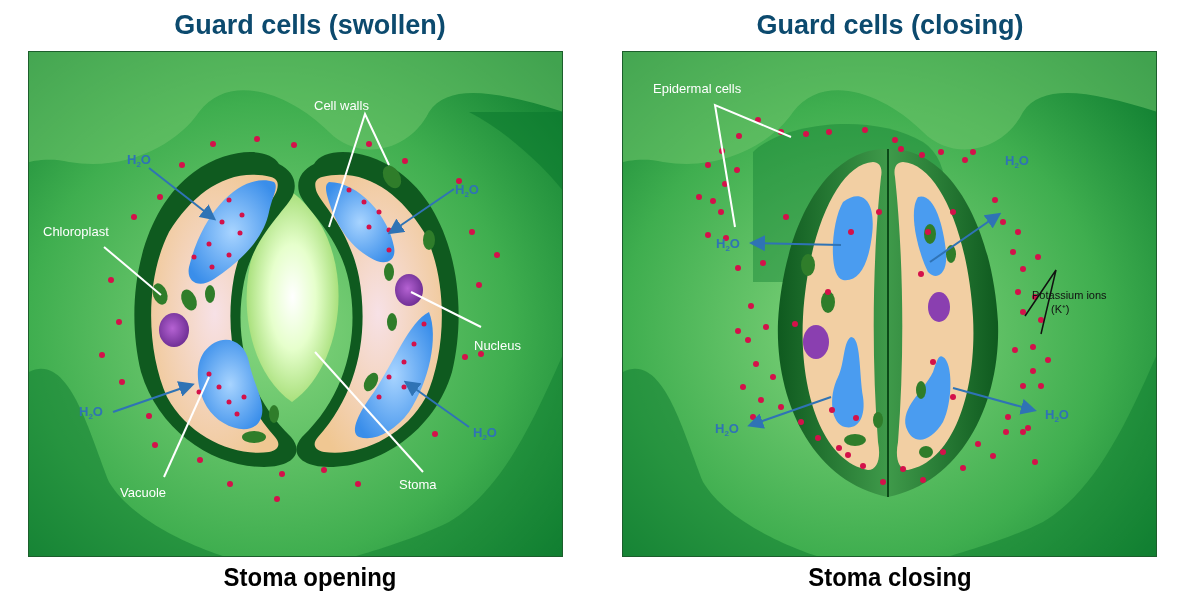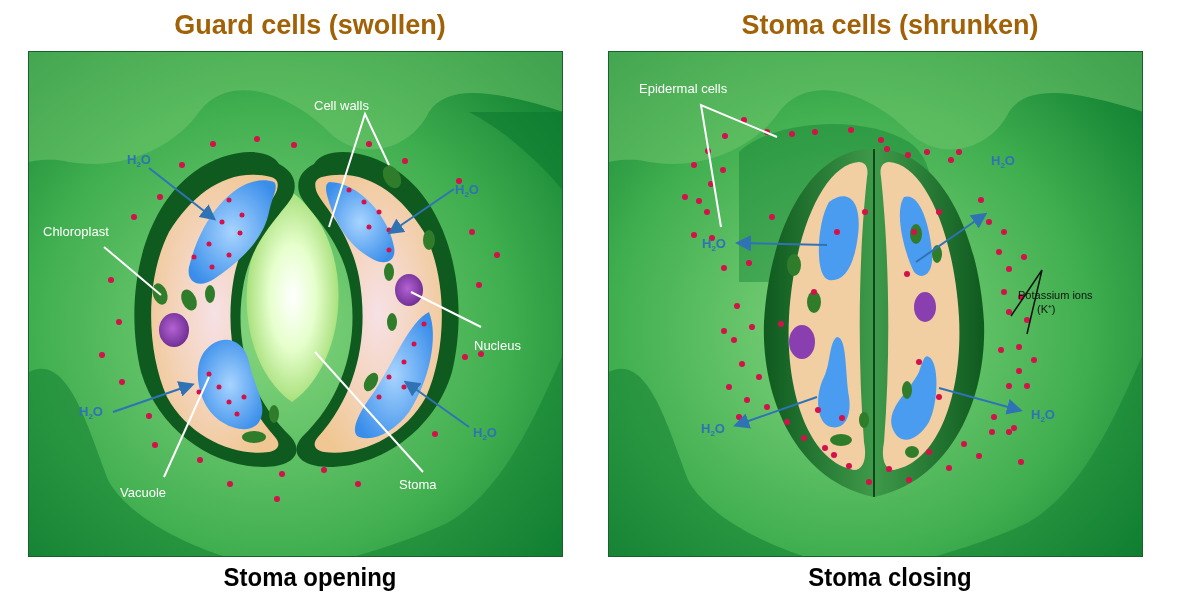--- a/index.html
+++ b/index.html
@@ -1,31 +1,31 @@
 <!DOCTYPE html>
 <html><head>
 <meta charset="utf-8">
 <style>
   html, body { margin:0; padding:0; background:#ffffff; }
   body { width:1200px; height:609px; position:relative; overflow:hidden; font-family:"Liberation Sans", sans-serif; }
-  .title { position:absolute; top:10px; width:540px; text-align:center; font-weight:bold; font-size:27px; color:#a16207; }
+  .title { position:absolute; top:10px; width:540px; text-align:center; font-weight:bold; font-size:27px; color:#0c4a6e; }
   .caption { position:absolute; top:562px; width:540px; text-align:center; font-weight:bold; font-size:26px; color:#000; transform:scaleX(0.92); }
   .panel { position:absolute; top:51px; width:535px; height:506px; border:1px solid #1c5e2c; box-sizing:border-box; overflow:hidden; }
   .panel svg { position:absolute; left:0; top:0; }
   .lbl { font-family:"Liberation Sans", sans-serif; font-size:13px; fill:#ffffff; }
   .lbl-dark { font-family:"Liberation Sans", sans-serif; font-size:11px; fill:#111; }
   .h2o { font-family:"Liberation Sans", sans-serif; font-size:13px; font-weight:bold; fill:#2f73b5; }
   .h2o-sub { font-size:8px; }
 </style>
 </head>
 <body>
 
 <div class="title" style="left:40px;">Guard cells (swollen)</div>
 
-<div class="title" style="left:620px;">Stoma cells (shrunken)</div>
+<div class="title" style="left:620px;">Guard cells (closing)</div>
 
 <div class="panel" style="left:28px;">
   <svg width="535" height="506" viewBox="0 0 535 506">
     <defs>
       <radialGradient id="bgL" cx="0.45" cy="0.55" r="0.75">
         <stop offset="0" stop-color="#86d67f"></stop>
         <stop offset="0.6" stop-color="#3fae4f"></stop>
         <stop offset="1" stop-color="#0b7a2e"></stop>
       </radialGradient>
       <radialGradient id="poreL" cx="0.5" cy="0.5" r="0.5">
@@ -164,21 +164,21 @@
 
     <g>
       <text class="h2o" x="98" y="112"><tspan>H</tspan><tspan class="h2o-sub" dy="3">2</tspan><tspan dy="-3">O</tspan></text>
       <text class="h2o" x="426" y="142"><tspan>H</tspan><tspan class="h2o-sub" dy="3">2</tspan><tspan dy="-3">O</tspan></text>
       <text class="h2o" x="50" y="364"><tspan>H</tspan><tspan class="h2o-sub" dy="3">2</tspan><tspan dy="-3">O</tspan></text>
       <text class="h2o" x="444" y="385"><tspan>H</tspan><tspan class="h2o-sub" dy="3">2</tspan><tspan dy="-3">O</tspan></text>
     </g>
   </svg>
 </div>
 
-<div class="panel" style="left:608px;">
+<div class="panel" style="left:622px;">
   <svg width="535" height="506" viewBox="0 0 535 506">
     <defs>
       <radialGradient id="bgR" cx="0.45" cy="0.55" r="0.75">
         <stop offset="0" stop-color="#86d67f"></stop>
         <stop offset="0.6" stop-color="#3fae4f"></stop>
         <stop offset="1" stop-color="#0b7a2e"></stop>
       </radialGradient>
       <linearGradient id="wallR" x1="0" y1="0" x2="1" y2="0">
         <stop offset="0" stop-color="#0f5a1f"></stop>
         <stop offset="0.5" stop-color="#3f9a4a"></stop>

